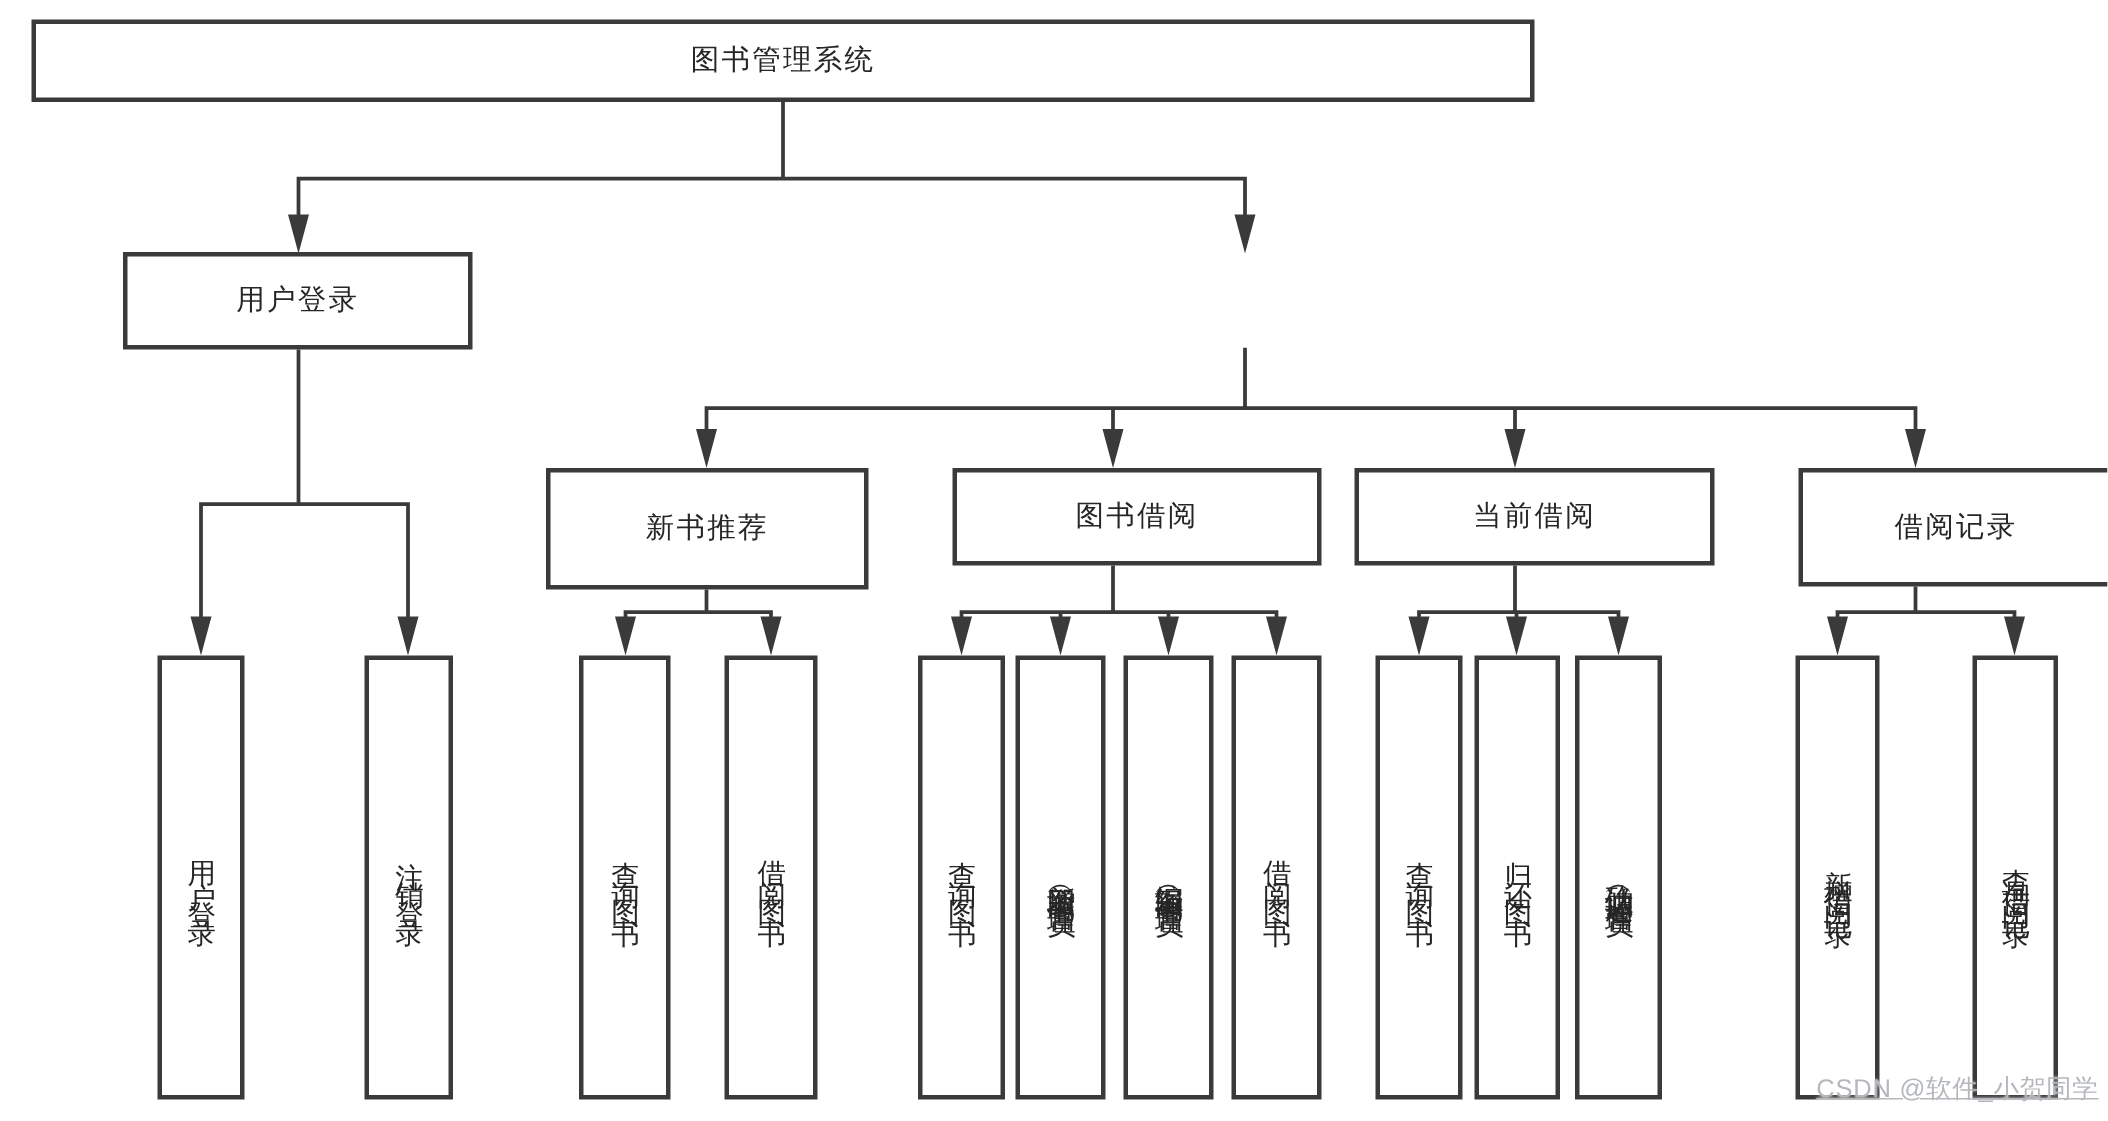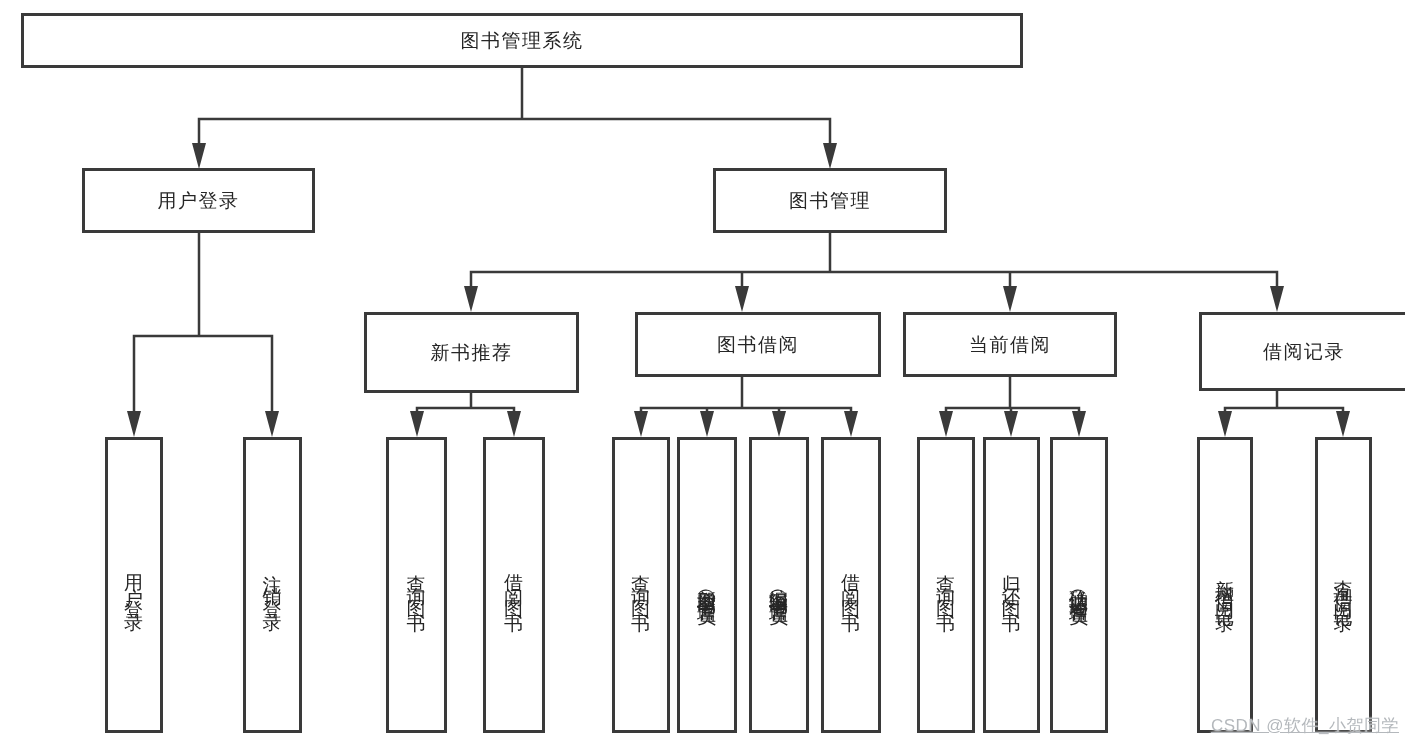--- a/index.html
+++ b/index.html
@@ -52,31 +52,28 @@
              M1218 411h14l-7 26z M1336 411h14l-7 26z" fill="#3a3a3a"></path>
   </svg>
 
   <div class="box h" style="left:21px;top:13px;width:1002px;height:55px">
     <span class="lbl">图书管理系统</span>
   </div>
 
   <div class="box h" style="left:82px;top:168px;width:233px;height:65px">
     <span class="lbl">用户登录</span>
   </div>
-  <div class="box h" style="left:713px;top:168px;width:234px;height:65px">
-    <span class="lbl">图书管理</span>
-  </div>
 
   <div class="box h" style="left:364px;top:312px;width:215px;height:81px">
     <span class="lbl">新书推荐</span>
   </div>
   <div class="box h" style="left:635px;top:312px;width:246px;height:65px">
     <span class="lbl">图书借阅</span>
   </div>
-  <div class="box h" style="left:903px;top:312px;width:214px;height:65px">
+  <div class="box h" style="left:903px;top:312px;width:240px;height:65px">
     <span class="lbl">当前借阅</span>
   </div>
   <div class="box h" style="left:1199px;top:312px;width:210px;height:79px">
     <span class="lbl">借阅记录</span>
   </div>
 
   <div class="box v" style="left:105px;top:437px;width:58px;height:296px">
     <span class="lbl">用户登录</span>
   </div>
   <div class="box v" style="left:243px;top:437px;width:59px;height:296px">

